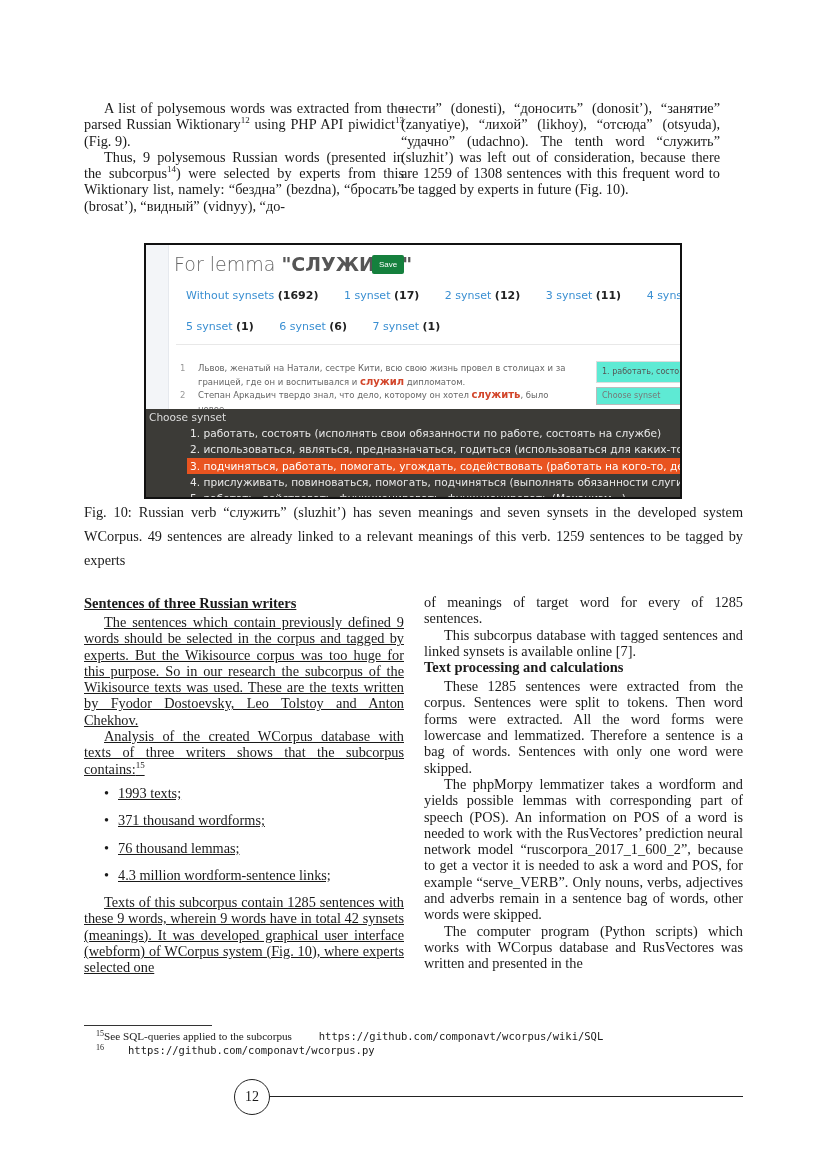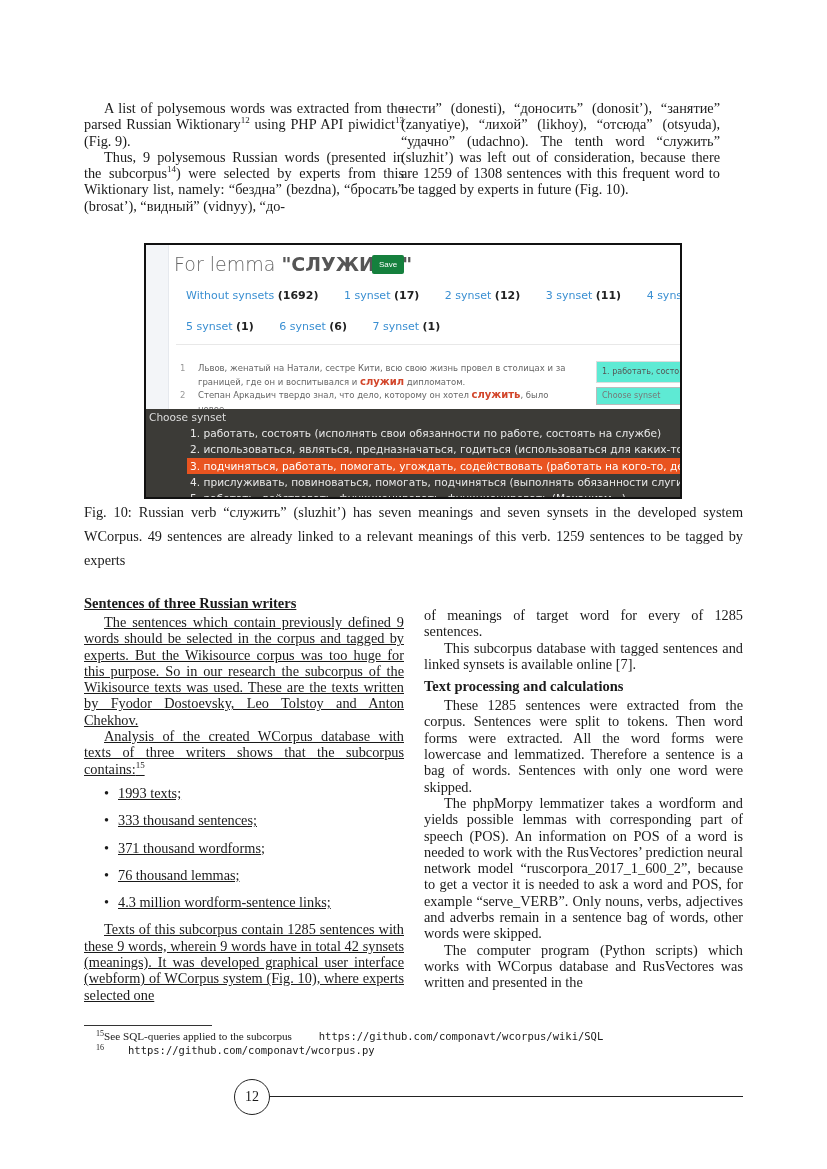--- a/index.html
+++ b/index.html
@@ -4,21 +4,21 @@
 <style>
   html, body { margin:0; padding:0; background:#ffffff; }
   body { width:827px; height:1169px; position:relative; overflow:hidden;
          font-family:"Liberation Serif","DejaVu Serif",serif; color:#1a1a1a; }
   .col { position:absolute; font-size:14.3px; line-height:16.3px; text-align:justify; }
   .col p { margin:0; text-indent:20px; }
   .col p.noind { text-indent:0; }
   #col-left-top { left:84px; top:100px; width:320px; }
   #col-right-top { left:401px; top:100px; width:319px; }
   #col-left-bottom { left:84px; top:595px; width:320px;text-decoration:underline; }
-  #col-right-bottom { left:424px; top:607px; width:319px; }
+  #col-right-bottom { left:424px; top:594px; width:319px; }
   sup { font-size:9px; line-height:0; vertical-align:6px; }
   h3 { font-size:14.5px; font-weight:bold; margin:0 0 2px 0; line-height:17px; }
   ul.bullets { list-style:none; margin:8px 0 8px 0; padding:0 0 0 20px; }
   ul.bullets li { margin:0 0 11px 0; position:relative; padding-left:14px; text-align:left; }
   ul.bullets li:before { content:"\2022"; position:absolute; left:0; top:0; }
 
   
   #figure { position:absolute; left:144px; top:243px; width:538px; height:256px;
             border:2px solid #111; box-sizing:border-box; background:#fff; overflow:hidden;
             font-family:"DejaVu Sans","Liberation Sans",sans-serif; }
@@ -110,32 +110,31 @@
 </div>
 
 <div id="caption">Fig. 10: Russian verb “служить” (sluzhit’) has seven meanings and seven synsets in the developed system WCorpus. 49 sentences are already linked to a relevant meanings of this verb. 1259 sentences to be tagged by experts</div>
 
 <div id="col-left-bottom" class="col">
   <h3>Sentences of three Russian writers</h3>
   <p>The sentences which contain previously defined 9 words should be selected in the corpus and tagged by experts. But the Wikisource corpus was too huge for this purpose. So in our research the subcorpus of the Wikisource texts was used. These are the texts written by Fyodor Dostoevsky, Leo Tolstoy and Anton Chekhov.</p>
   <p><span>Analysis of the created WCorpus database with texts of three writers shows that the subcorpus contains:</span><sup>15</sup></p>
   <ul class="bullets">
     <li>1993 texts;</li>
-    <li>333 thousand sentences;</li>
     <li>371 thousand wordforms;</li>
     <li>76 thousand lemmas;</li>
     <li>4.3 million wordform-sentence links;</li>
   </ul>
   <p>Texts of this subcorpus contain 1285 sentences with these 9 words, wherein 9 words have in total 42 synsets (meanings). It was developed graphical user interface (webform) of WCorpus system (Fig. 10), where experts selected one</p>
 </div>
 
 <div id="col-right-bottom" class="col">
   <p class="noind">of meanings of target word for every of 1285 sentences.</p>
   <p>This subcorpus database with tagged sentences and linked synsets is available online [7].</p>
-  <h3 style="margin-top:6px;">Text processing and calculations</h3>
+  <h3 style="">Text processing and calculations</h3>
   <p>These 1285 sentences were extracted from the corpus. Sentences were split to tokens. Then word forms were extracted. All the word forms were lowercase and lemmatized. Therefore a sentence is a bag of words. Sentences with only one word were skipped.</p>
   <p>The phpMorpy lemmatizer takes a wordform and yields possible lemmas with corresponding part of speech (POS). An information on POS of a word is needed to work with the RusVectores’ prediction neural network model “ruscorpora_2017_1_600_2”, because to get a vector it is needed to ask a word and POS, for example “serve_VERB”. Only nouns, verbs, adjectives and adverbs remain in a sentence bag of words, other words were skipped.</p>
   <p>The computer program (Python scripts) which works with WCorpus database and RusVectores was written and presented in the</p>
 </div>
 
 <div id="footnote-rule"></div>
 <div id="footnotes">
   <div><sup>15</sup><span>See SQL-queries applied to the subcorpus </span><span class="mono">https://github.com/componavt/wcorpus/wiki/SQL</span></div>
   <div><sup>16</sup><span class="mono">https://github.com/componavt/wcorpus.py</span></div>
 </div>

